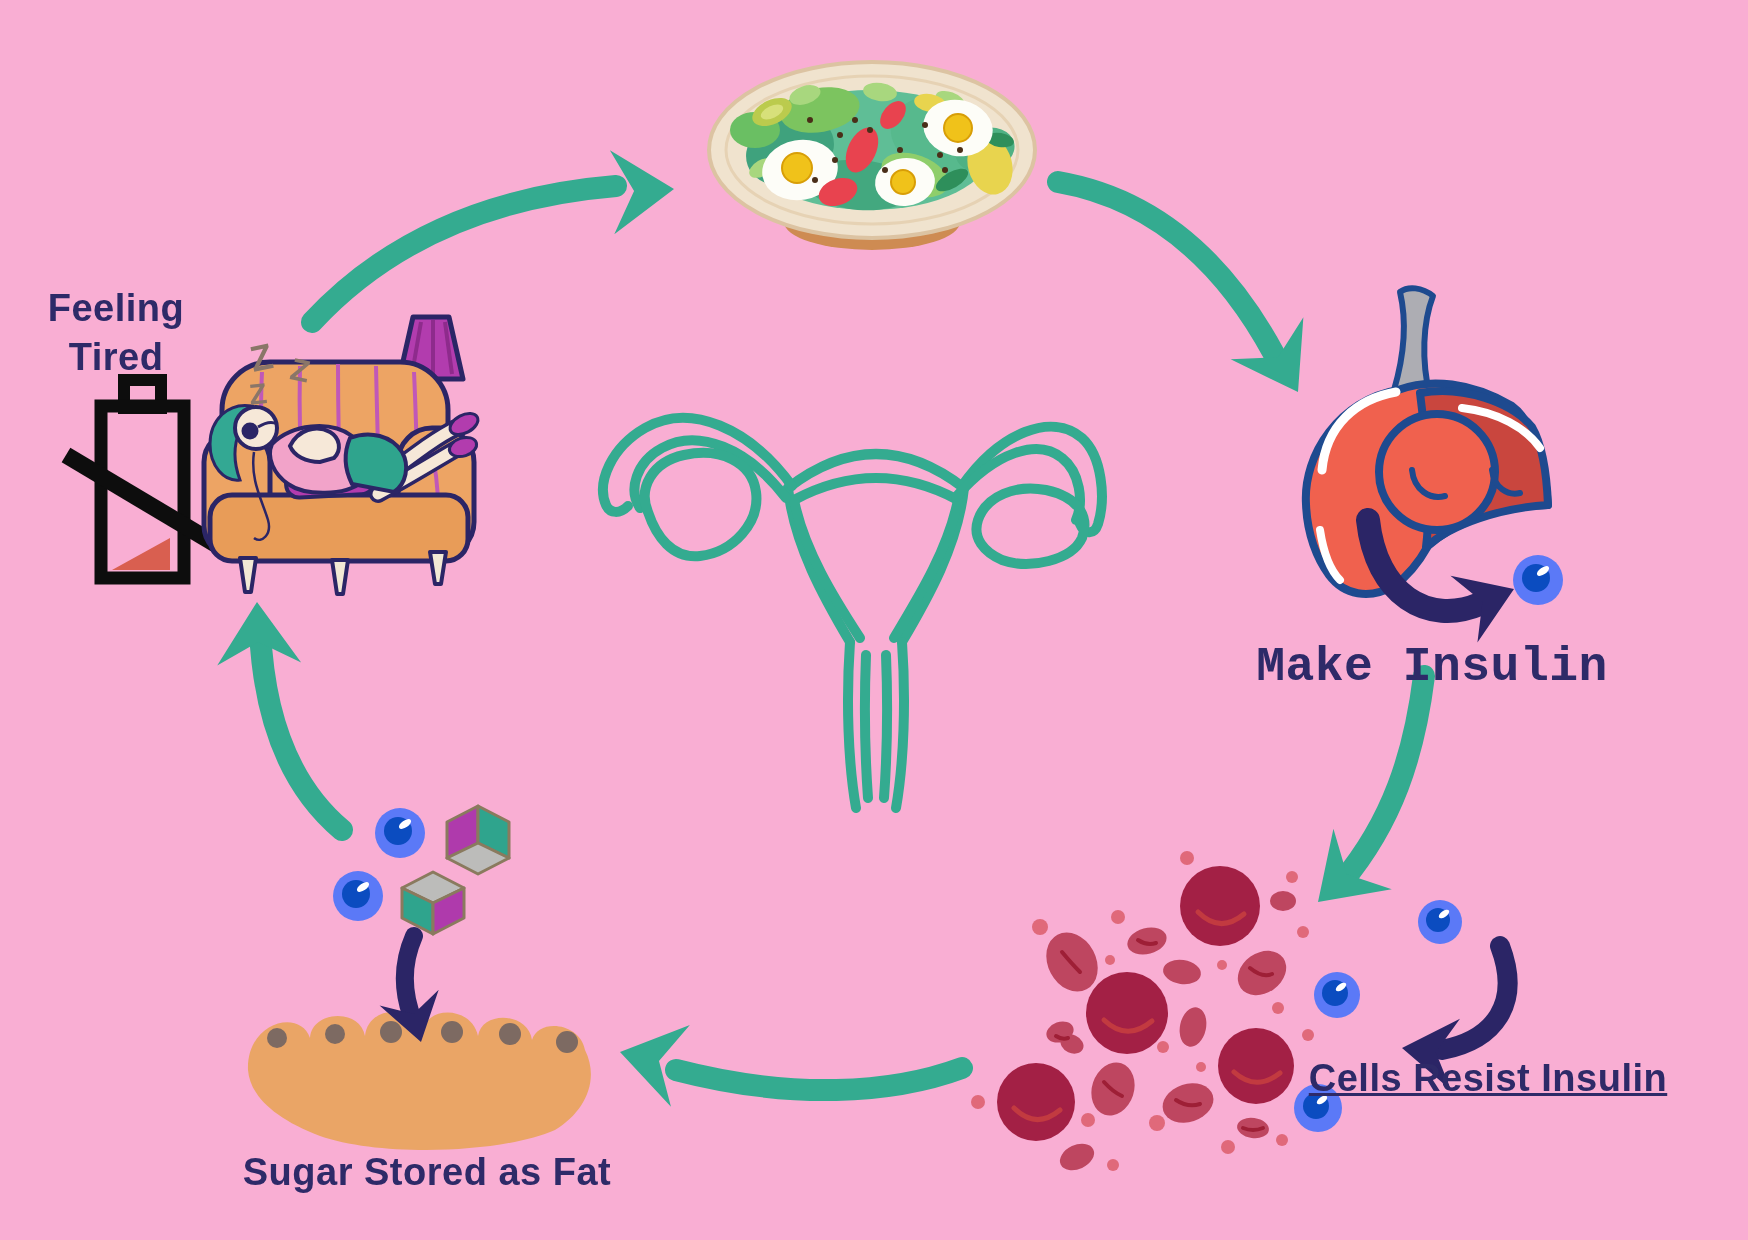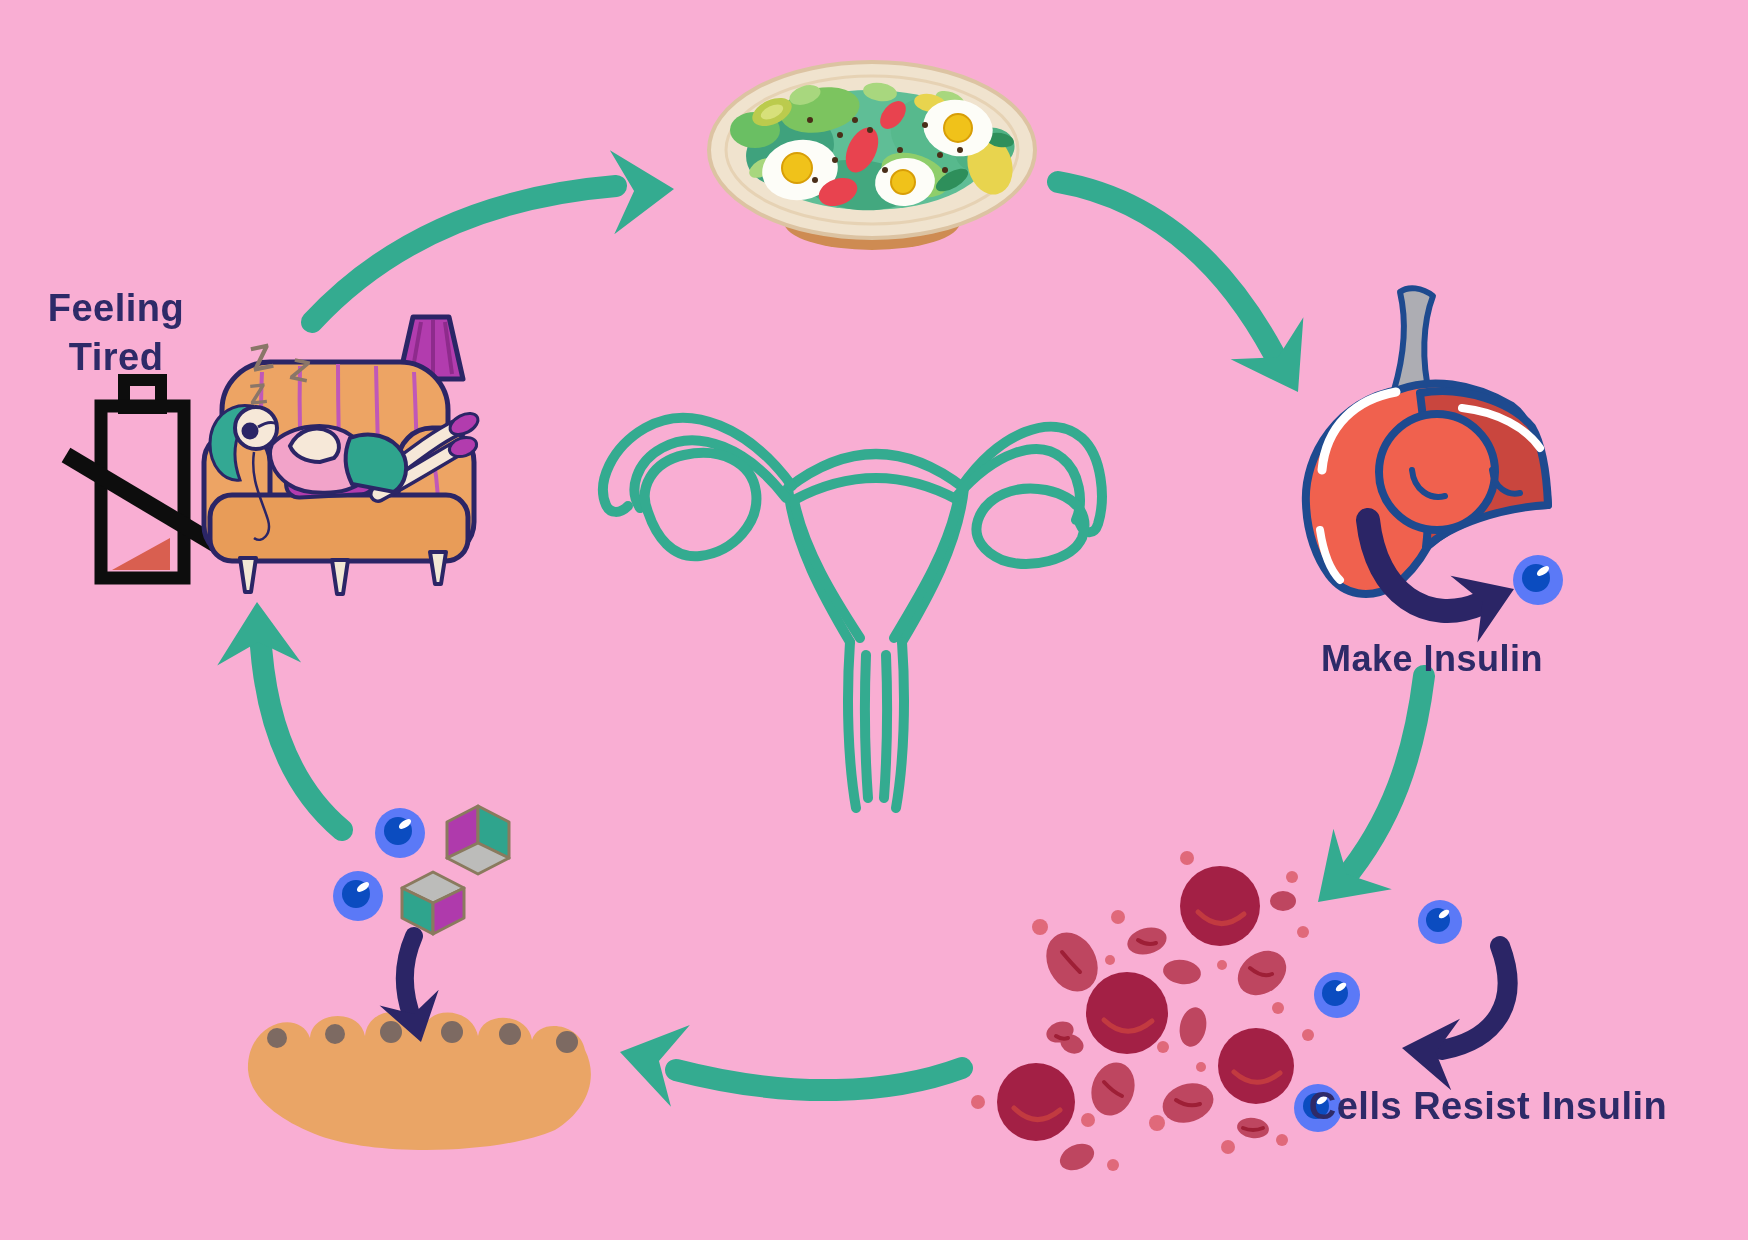--- a/index.html
+++ b/index.html
@@ -2,21 +2,21 @@
 <html><head>
 <meta charset="utf-8">
 <style>
   html,body{margin:0;padding:0;}
   body{width:1748px;height:1240px;overflow:hidden;background:#F9AED3;
        font-family:"Liberation Sans",sans-serif;}
   .canvas{position:relative;width:1748px;height:1240px;background:#F9AED3;}
   .scene{position:absolute;left:0;top:0;width:1748px;height:1240px;}
   .lbl{position:absolute;color:#2E2A68;font-weight:bold;text-align:center;
        font-size:38px;line-height:1.3;letter-spacing:0.5px;}
-  .lbl.small{font-size:36px;}
+  .lbl.small{font-size:48px;font-family:Liberation Mono, monospace;}
 </style>
 </head>
 <body>
 
 <div class="canvas">
 
 <svg class="scene" viewBox="0 0 1748 1240">
   <defs>
     <path id="tealhead" d="M 0 0 L -62 -42 L -40 0 L -62 42 Z"></path>
     <path id="navyhead" d="M 0 0 L -54 -36 L -34 0 L -54 36 Z"></path>
@@ -304,15 +304,16 @@
       <text x="300" y="381" font-size="31" transform="rotate(12 300 371)">Z</text>
       <text x="258" y="404" font-size="29" transform="rotate(-6 258 394)">Z</text>
     </g>
   </g>
 </svg>
 
 <div class="lbl" style="left:0px;top:284px;width:232px;text-align:center;">
   <div>Feeling Tired</div>
 </div>
 <div class="lbl small" style="left:1232px;top:636px;width:400px;">Make Insulin</div>
-<div class="lbl" style="left:1288px;top:1082px;width:400px;">Cells Resist Insulin</div>
+<div class="lbl" style="left:1288px;top:1054px;width:400px;text-decoration:underline;">Cells Resist Insulin</div>
+<div class="lbl" style="left:227px;top:1148px;width:400px;">Sugar Stored as Fat</div>
 
 </div>
 
 </body></html>

